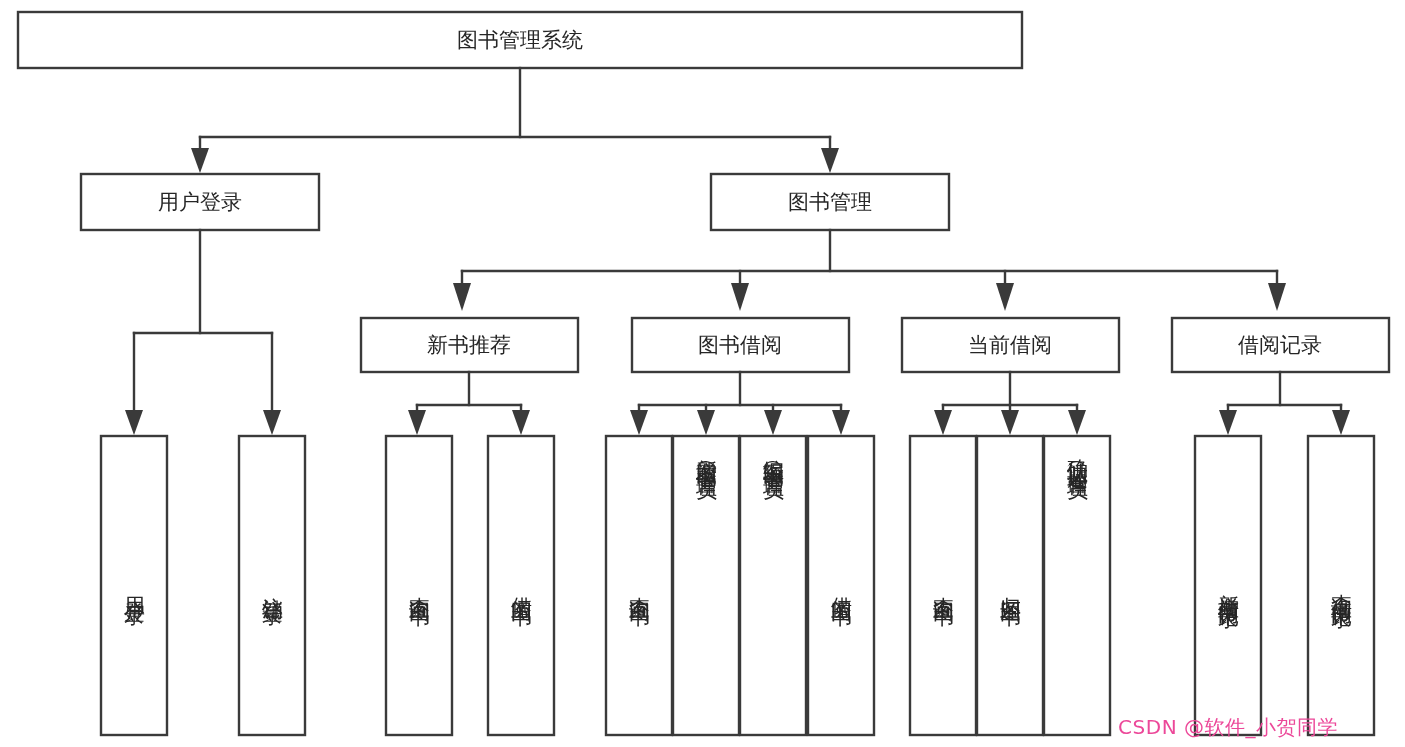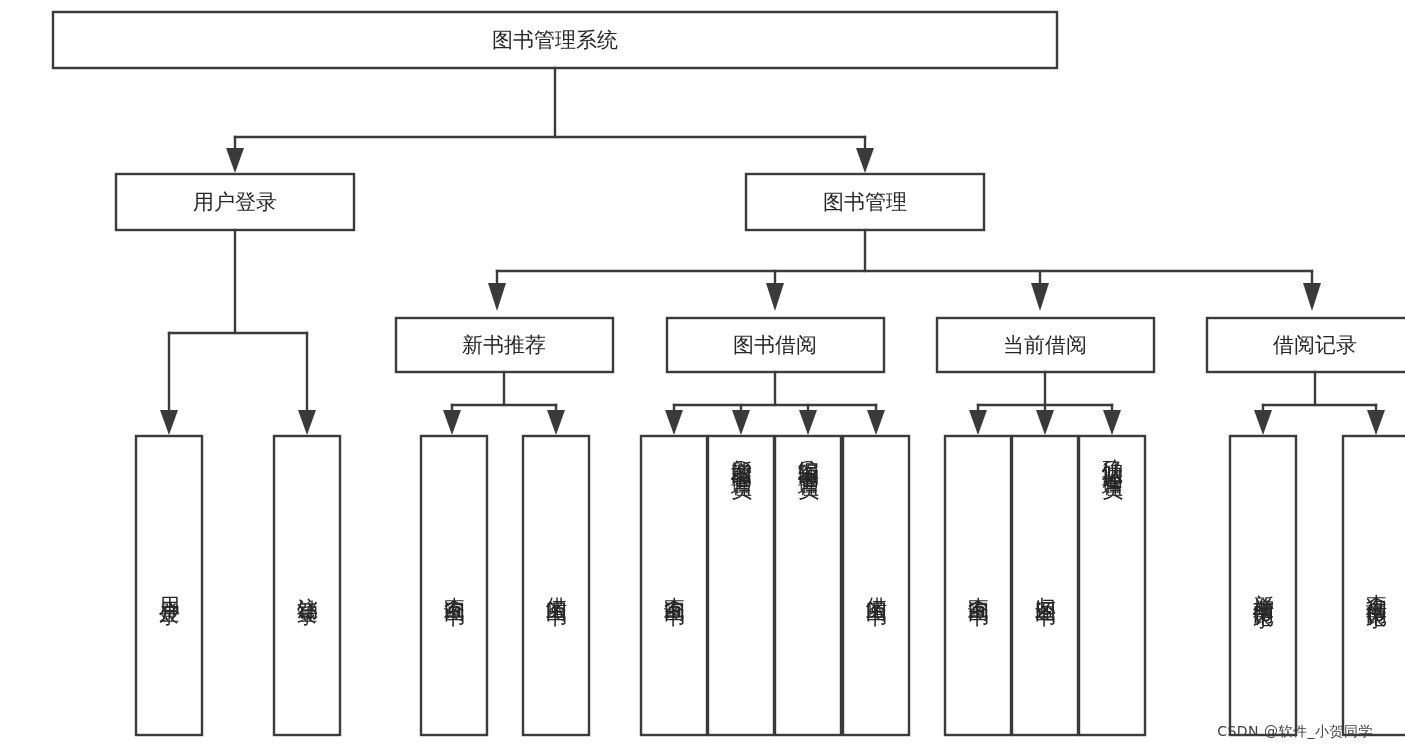--- a/index.html
+++ b/index.html
@@ -11,21 +11,20 @@
     width: 1405px;
     height: 747px;
     font-family: "DejaVu Sans", "Liberation Sans", sans-serif;
     overflow: hidden;
   }
   #diagram-root {
     position: relative;
     width: 1348px;
     height: 747px;
     background: #ffffff;
-    margin-left: 35px;
   }
   svg#tree-svg {
     position: absolute;
     top: 0;
     left: 0;
     width: 1405px;
     height: 747px;
   }
   .node-box {
     fill: #ffffff;
@@ -65,22 +64,22 @@
     color: #262626;
     letter-spacing: 3px;
     white-space: nowrap;
     text-align: center;
   }
   .watermark {
     position: absolute;
     right: 10px;
     bottom: 6px;
     font-family: "DejaVu Sans", "Liberation Sans", sans-serif;
-    font-size: 14px;
-    color: #404040;
+    font-size: 20px;
+    color: #ec4899;
     white-space: nowrap;
     letter-spacing: 0.5px;
   }
 </style>
 </head>
 <body>
 
 <div id="diagram-root">
 
   <svg id="tree-svg" viewBox="0 0 1405 747">

